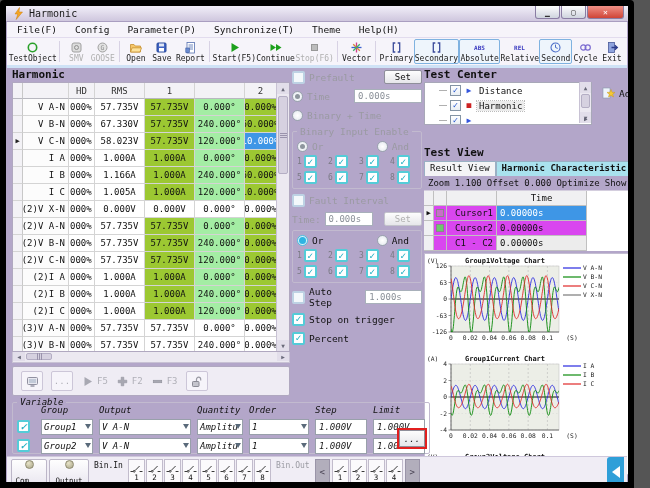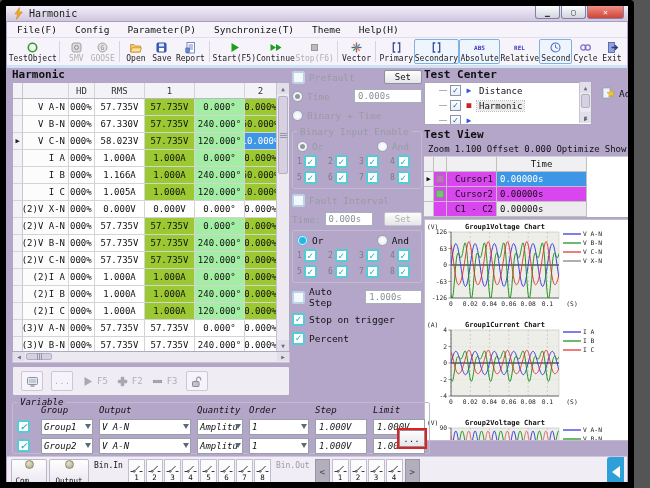--- a/index.html
+++ b/index.html
@@ -706,21 +706,25 @@
       </div>
       <div class="add-btn">
         <svg width="14" height="14" viewBox="0 0 14 14">
             <rect x="1" y="2" width="7" height="10" fill="#eef4fc" stroke="#8899aa" stroke-width="0.6"></rect>
             <path d="M9 3.5 L10.1 6.3 L13 6.4 L10.7 8.2 L11.5 11 L9 9.4 L6.5 11 L7.3 8.2 L5 6.4 L7.9 6.3 Z" fill="#f5c832" stroke="#c89a20" stroke-width="0.5"></path>
           </svg>
         <span>Add</span>
       </div>
       <div class="corner-exp">▶</div>
     </div>
-    <div class="panel-title" style="margin-top:2px;">Test View</div>
+    <div class="panel-title" style="margin-top:20px;">Test View</div>
+    <div class="tv-tabs">
+      <span class="tab">Result View</span>
+      <span class="tab active">Harmonic Characteristic</span>
+    </div>
     <div class="tv-toolbar">
       <span>Zoom</span>
       <span>1.100</span>
       <span>Offset</span>
       <span>0.000</span>
       <span>Optimize</span>
       <span>Show</span>
       <span class="boxed">Move</span>
     </div>
     <div class="cursor-area">

